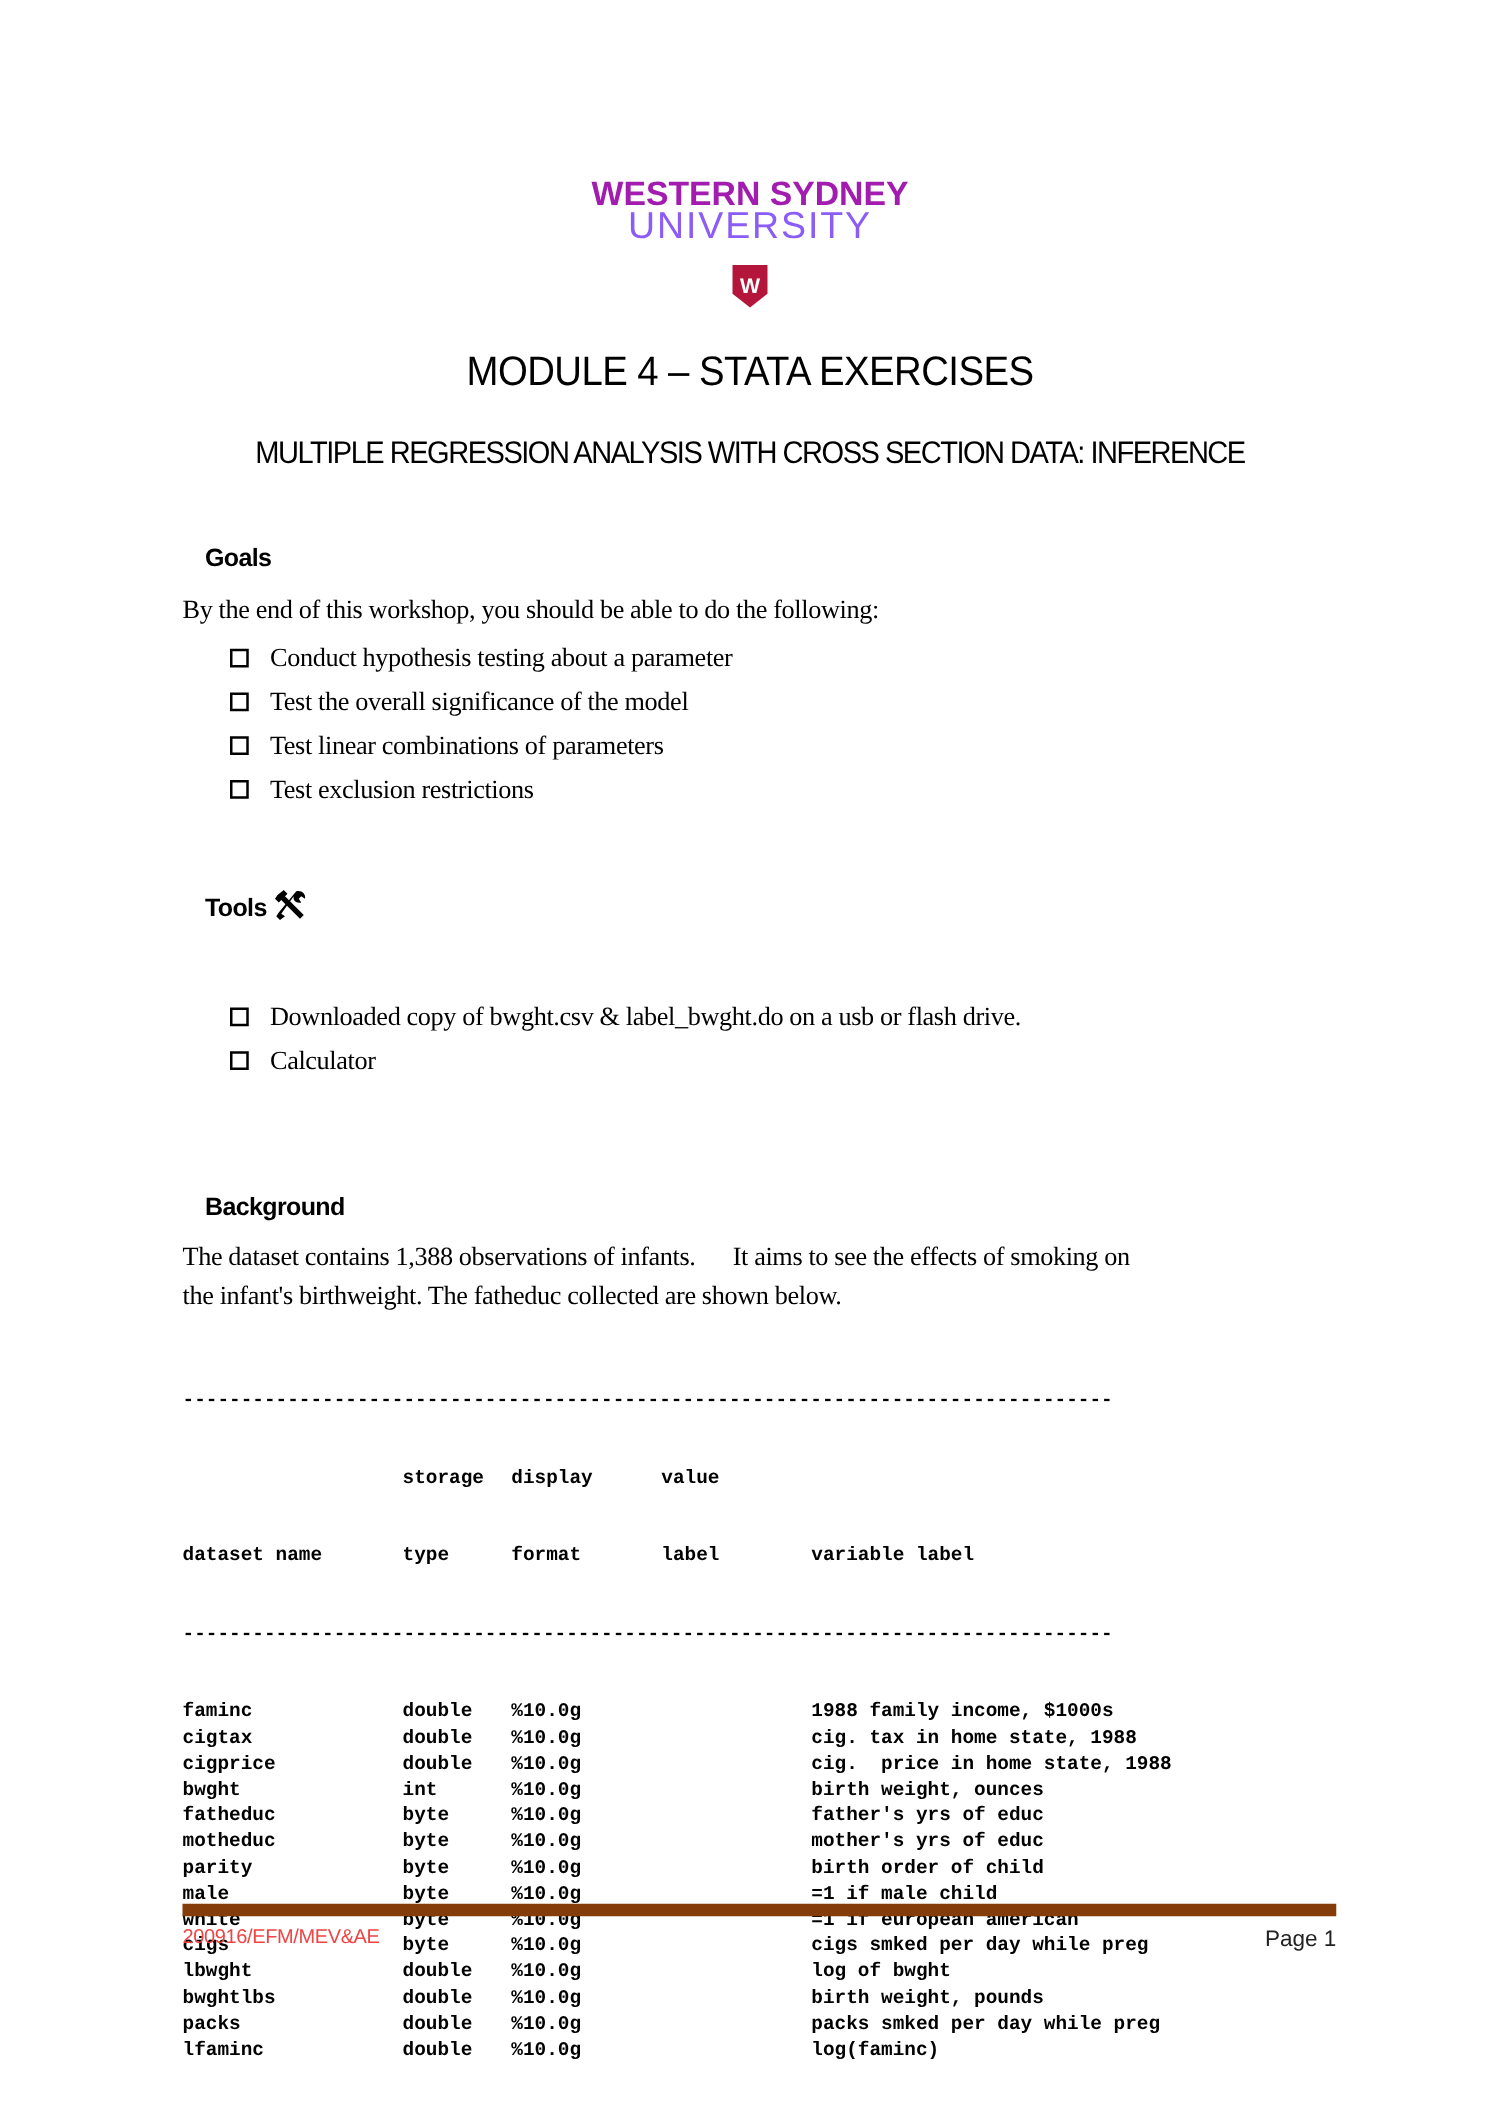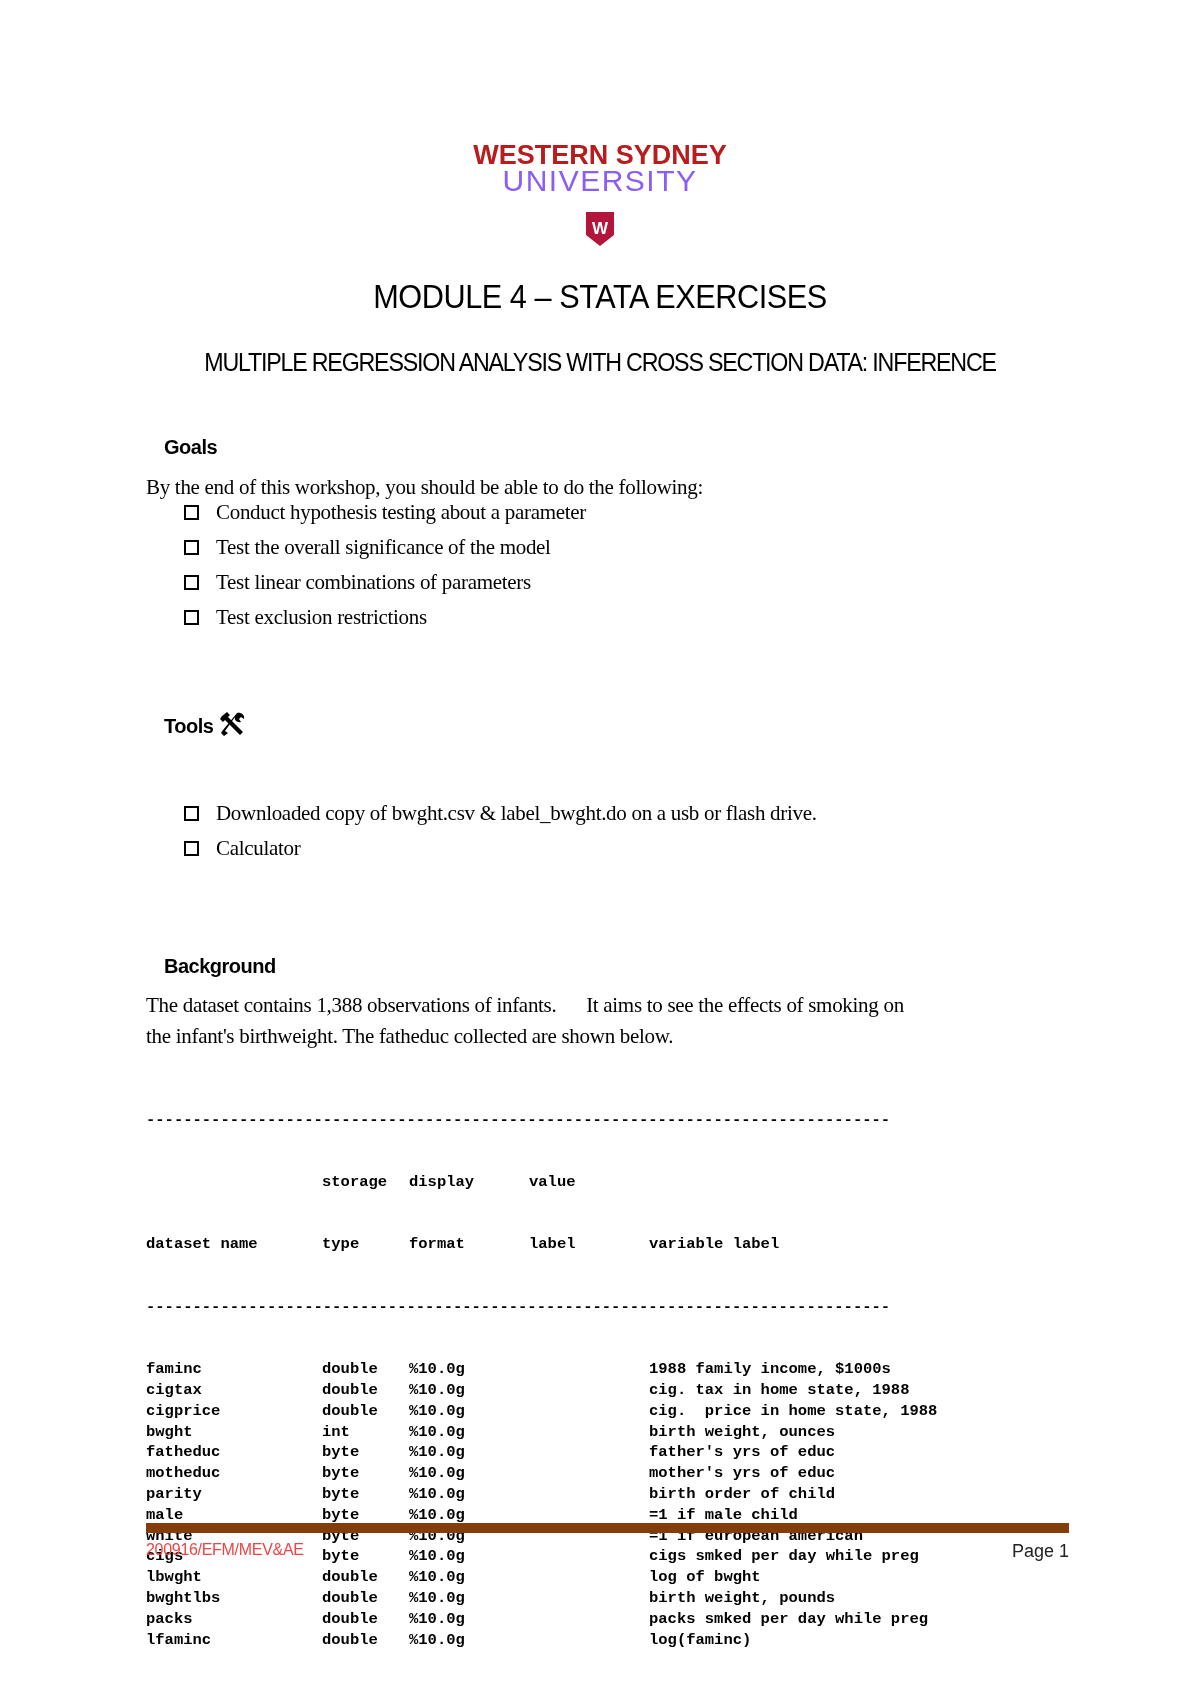--- a/index.html
+++ b/index.html
@@ -1,21 +1,21 @@
 <!DOCTYPE html>
 <html><head>
 <meta charset="utf-8">
 <style>
   html, body { margin: 0; padding: 0; background: #ffffff; }
   body { width: 1200px; height: 1696px; position: relative; overflow: hidden; color: #000; }
   .page { position: absolute; left: 0; top: 0; width: 1200px; height: 1696px; }
 
   
   .logo { position: absolute; left: 470px; top: 140px; width: 260px; text-align: center; }
-  .logo-main { font-family: "Liberation Sans", sans-serif; font-weight: bold; font-size: 27px; color: #b91c1c; letter-spacing: 0px; line-height: 30px; }
+  .logo-main { font-family: "Liberation Sans", sans-serif; font-weight: bold; font-size: 27px; color: #a21caf; letter-spacing: 0px; line-height: 30px; }
   .logo-sub { font-family: Liberation Sans, sans-serif; font-size: 30px; color: #8b5cf6; letter-spacing: 1.5px; line-height: 24px; margin-top: -1px; }
   .logo-shield { width: 30px; height: 36px; margin: 18px auto 0; }
 
   
   .title { position: absolute; left: 0; width: 1200px; top: 278px; text-align: center; font-family: "Liberation Sans", sans-serif; font-size: 33px; letter-spacing: -0.5px; transform: scaleX(0.93); }
   .subtitle { position: absolute; left: 0; width: 1200px; top: 348px; text-align: center; font-family: "Liberation Sans", sans-serif; font-size: 25px; letter-spacing: -1.3px; transform: scaleX(0.93); }
 
   h2 { position: absolute; left: 146px; margin: 18px; font-family: "Liberation Sans", sans-serif; font-weight: bold; font-size: 20px; letter-spacing: -0.5px; }
   .p { position: absolute; left: 146px; font-family: "Liberation Serif", serif; font-size: 21px; line-height: 31px; letter-spacing: -0.3px; }
 
@@ -52,21 +52,21 @@
       <path d="M1 1 H29 V24 L15 35 L1 24 Z" fill="#b3163a"></path>
       <text x="15" y="23" text-anchor="middle" font-family="Liberation Sans, sans-serif" font-weight="bold" font-size="17" fill="#fff">W</text>
     </svg>
   </div>
 
   <div class="title">MODULE 4 – STATA EXERCISES</div>
   <div class="subtitle">MULTIPLE REGRESSION ANALYSIS WITH CROSS SECTION DATA:  INFERENCE</div>
 
   <h2 style="top:418px;">Goals</h2>
   <div class="p" style="top:472px;">By the end of this workshop, you should be able to do the following:</div>
-  <ul class="checklist" style="top:495px;font-family:Liberation Serif, serif;">
+  <ul class="checklist" style="top:509px;font-family:Liberation Serif, serif;">
     <li>
         <span class="checkbox"></span>
         <span>Conduct hypothesis testing about a parameter</span>
       </li>
     <li>
         <span class="checkbox"></span>
         <span>Test the overall significance of the model</span>
       </li>
     <li>
         <span class="checkbox"></span>

